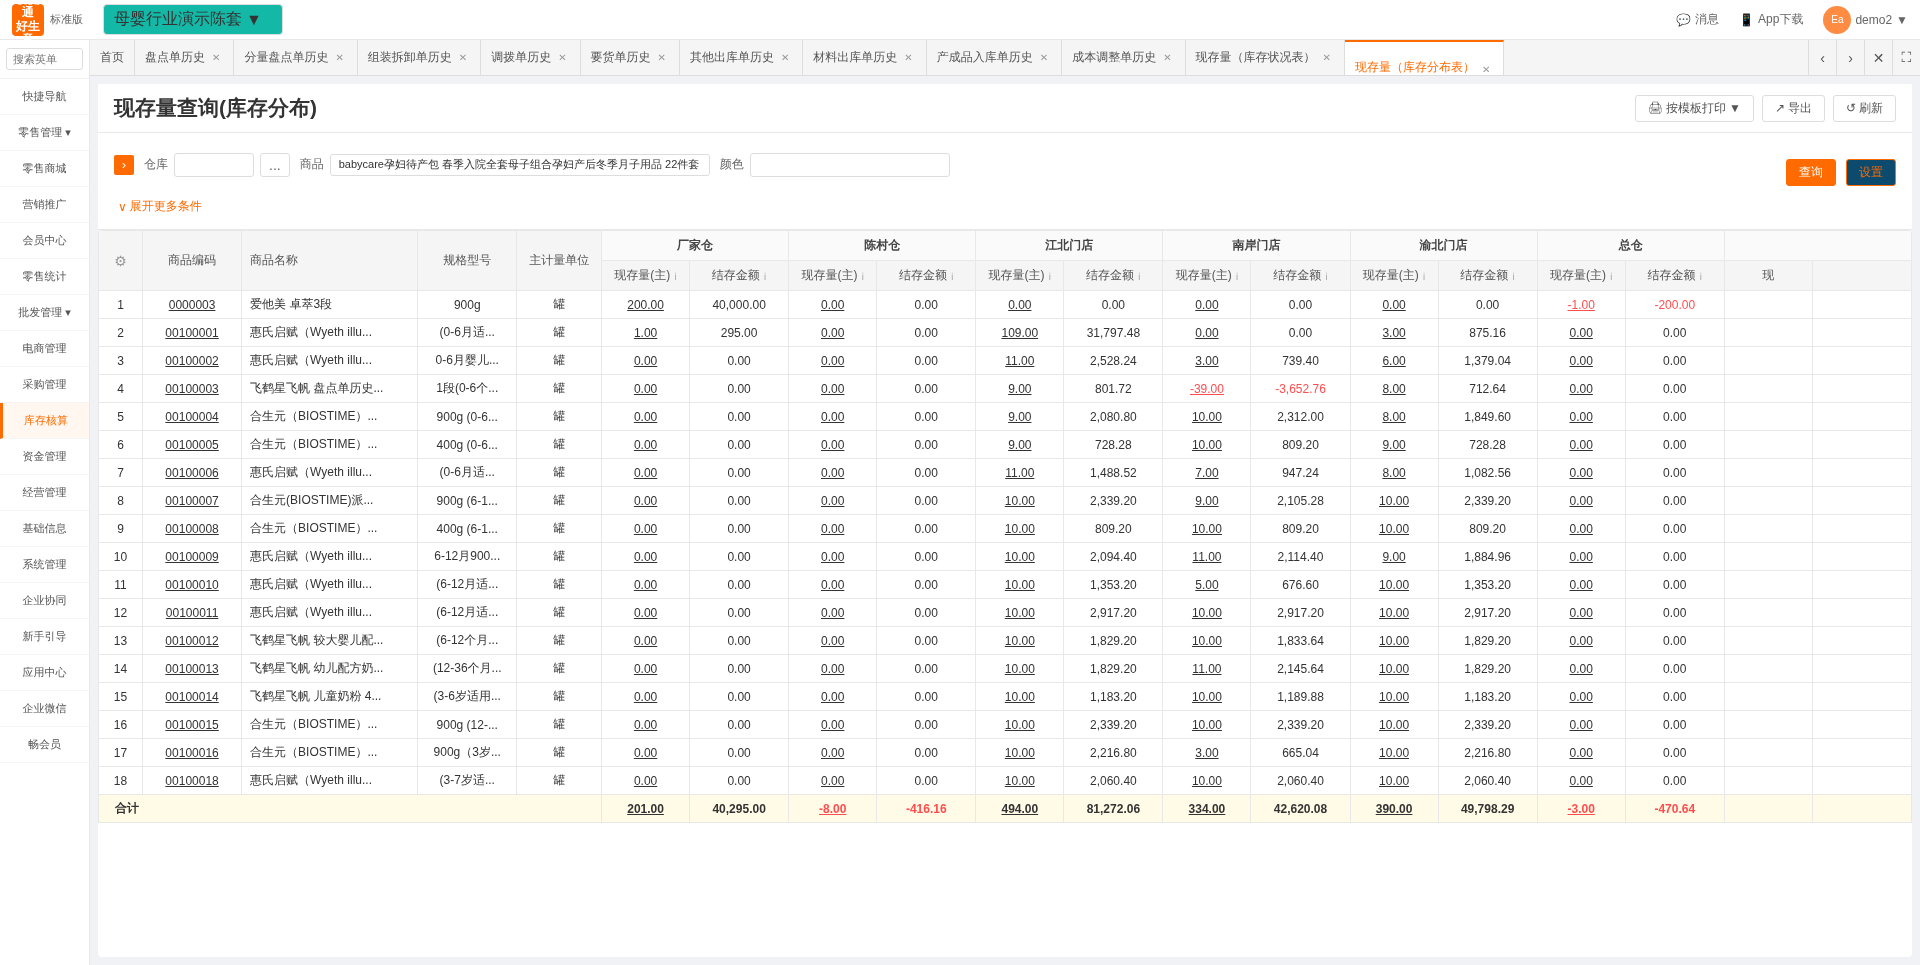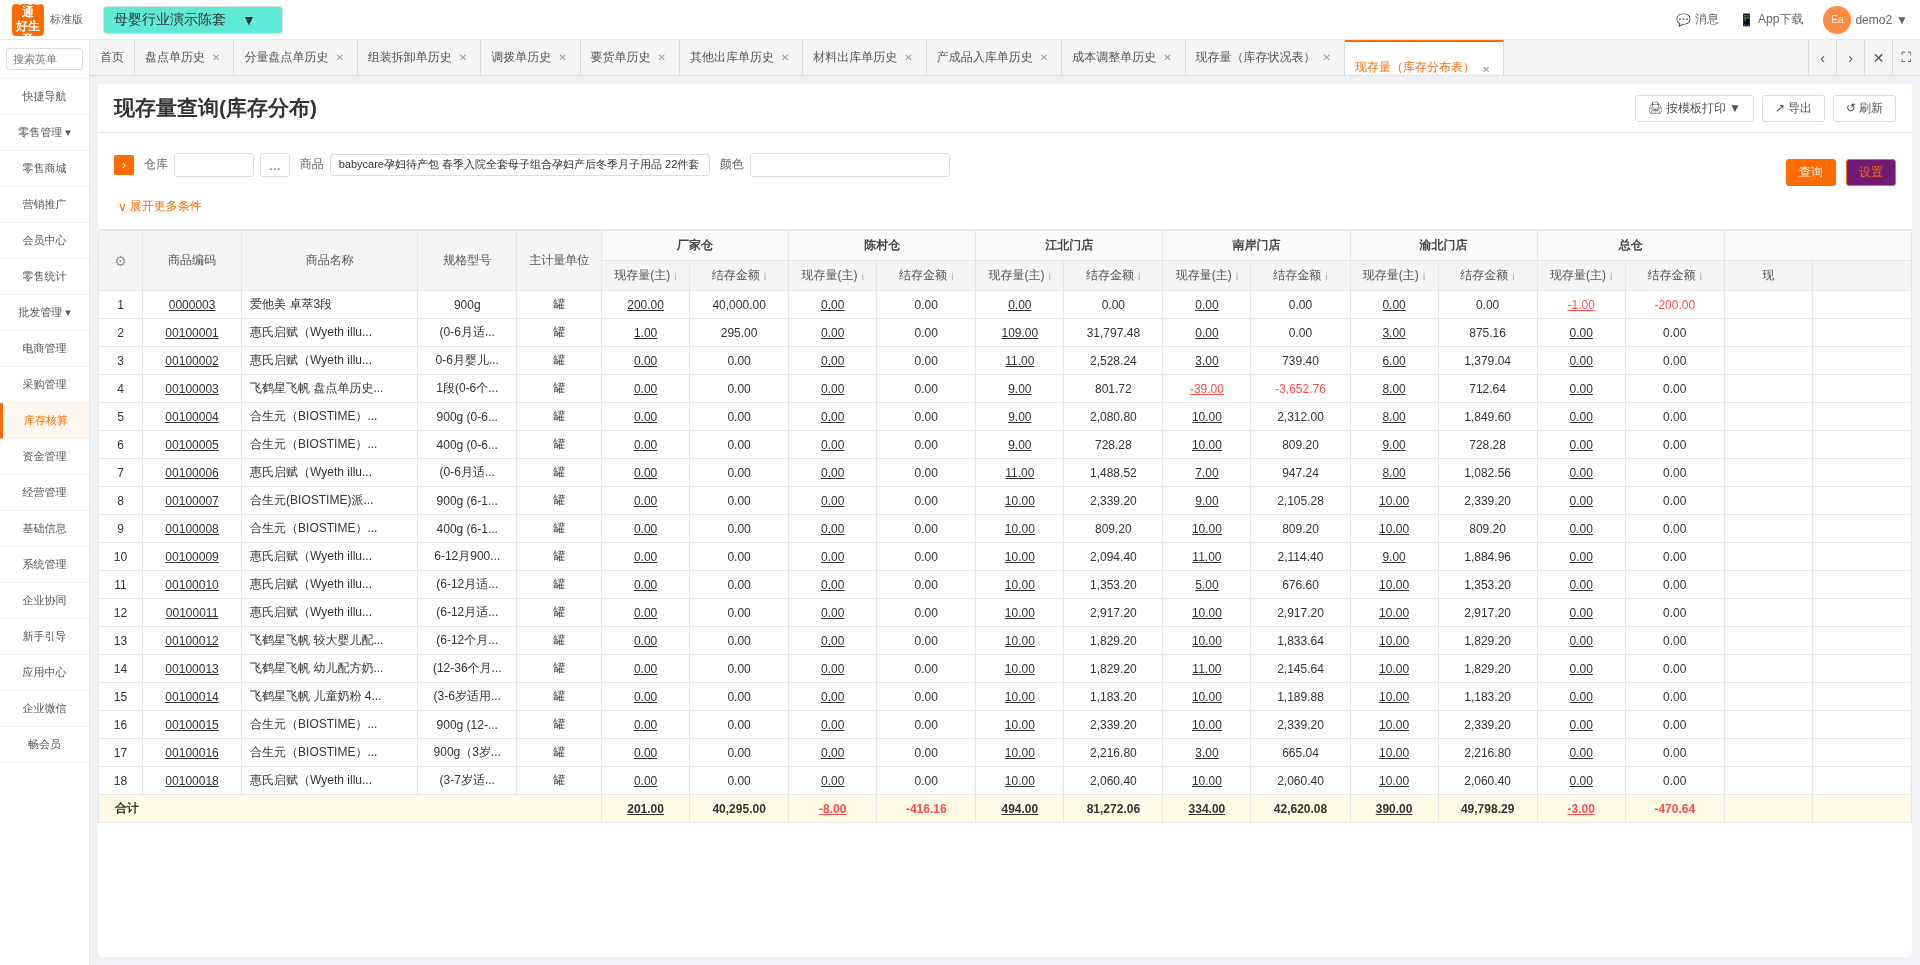--- a/index.html
+++ b/index.html
@@ -11,21 +11,21 @@
     .main-layout { display: flex; flex: 1; overflow: hidden; }
     .sidebar { width: 90px; background: #fff; border-right: 1px solid #e8e8e8; display: flex; flex-direction: column; flex-shrink: 0; }
     .content-area { flex: 1; display: flex; flex-direction: column; overflow: hidden; }
     .tab-bar { height: 36px; background: #f5f5f5; display: flex; align-items: center; border-bottom: 1px solid #ddd; flex-shrink: 0; overflow: hidden; }
     .page-content { flex: 1; overflow: hidden; display: flex; flex-direction: column; background: #f0f2f5; padding: 8px; }
 
     
     .logo-area { display: flex; align-items: center; gap: 6px; margin-right: 20px; }
     .logo-icon { width: 32px; height: 32px; background: #ff6b00; border-radius: 4px; display: flex; align-items: center; justify-content: center; color: white; font-size: 10px; font-weight: bold; }
     .logo-text { font-size: 11px; color: #666; line-height: 1.2; }
-    .top-dropdown { display: flex; align-items: center; gap: 16px; padding: 4px 10px; border: 1px solid #ddd; border-radius: 4px; cursor: pointer; font-size: 14px; color: #333; background: #5eead4; min-width: 180px; }
+    .top-dropdown { display: flex; align-items: center; gap: 4px; padding: 4px 10px; border: 1px solid #ddd; border-radius: 4px; cursor: pointer; font-size: 16px; color: #333; background: #14b8a6; min-width: 180px; }
     .top-right { margin-left: auto; display: flex; align-items: center; gap: 20px; }
     .top-right-item { display: flex; align-items: center; gap: 4px; cursor: pointer; color: #666; font-size: 12px; }
     .avatar { width: 28px; height: 28px; border-radius: 50%; background: #ff8c42; display: flex; align-items: center; justify-content: center; color: white; font-size: 11px; }
 
     
     .sidebar-search { padding: 8px 6px; border-bottom: 1px solid #f0f0f0; }
     .sidebar-search input { width: 100%; padding: 4px 6px; border: 1px solid #ddd; border-radius: 3px; font-size: 11px; outline: none; }
     .sidebar-item { padding: 10px 4px; text-align: center; cursor: pointer; font-size: 11px; color: #555; border-bottom: 1px solid #f5f5f5; }
     .sidebar-item.active { background: #fff7f0; color: #ff6b00; border-left: 3px solid #ff6b00; }
     .sidebar-nav-label { font-size: 11px; }
@@ -36,21 +36,21 @@
     .tab-close { font-size: 10px; color: #999; cursor: pointer; padding: 1px 3px; border-radius: 2px; }
     .tab-nav-btns { display: flex; flex-shrink: 0; margin-left: auto; align-items: center; }
     .tab-nav-btn { width: 28px; height: 36px; display: flex; align-items: center; justify-content: center; cursor: pointer; border-left: 1px solid #ddd; background: #f5f5f5; color: #555; font-size: 14px; }
 
     
     .page-header { background: #fff; padding: 10px 16px; border-bottom: 1px solid #e8e8e8; display: flex; align-items: center; justify-content: space-between; flex-shrink: 0; }
     .page-title { font-size: 21px; font-weight: bold; color: #333; }
     .page-actions { display: flex; align-items: center; gap: 8px; }
     .btn { padding: 4px 12px; border-radius: 3px; cursor: pointer; font-size: 12px; border: 1px solid #ddd; background: #fff; color: #555; display: flex; align-items: center; gap: 3px; }
     .btn-primary { background: #ff6b00; color: white; border-color: #ff6b00; }
-    .btn-default-outline { background: #701a75; border: 1px solid #ff6b00; color: #ff6b00; }
+    .btn-default-outline { background: #0c4a6e; border: 1px solid #ff6b00; color: #ff6b00; }
 
     
     .filter-area { background: #fff; padding: 10px 16px; border-bottom: 1px solid #e8e8e8; flex-shrink: 0; }
     .filter-row { display: flex; align-items: center; gap: 10px; flex-wrap: wrap; }
     .filter-item { display: flex; align-items: center; gap: 6px; }
     .filter-label { font-size: 12px; color: #666; white-space: nowrap; }
     .filter-input { padding: 4px 8px; border: 1px solid #ddd; border-radius: 3px; font-size: 12px; outline: none; color: #333; }
     .expand-btn { display: flex; align-items: center; gap: 3px; color: #ff6b00; cursor: pointer; font-size: 12px; padding: 4px; }
     .warehouse-input { width: 80px; }
     .product-input { width: 380px; font-size: 11px; color: #333; }
@@ -59,21 +59,21 @@
 
     
     .table-container { flex: 1; background: #fff; overflow: auto; border-radius: 4px; }
     table { width: 100%; border-collapse: collapse; font-size: 12px; }
     thead { position: sticky; top: 0; z-index: 10; }
     th { background: #f5f5f5; border: 1px solid #e8e8e8; padding: 6px 8px; text-align: center; font-weight: normal; color: #555; white-space: nowrap; }
     td { border: 1px solid #e8e8e8; padding: 5px 8px; text-align: center; color: #333; white-space: nowrap; }
     .th-group { background: #fafafa; font-weight: bold; color: #444; }
     .col-index { width: 40px; }
     .col-code { width: 90px; }
-    .col-name { width: 160px; text-align: center; max-width: 160px; overflow: hidden; text-overflow: ellipsis; }
+    .col-name { width: 160px; text-align: left; max-width: 160px; overflow: hidden; text-overflow: ellipsis; }
     .col-spec { width: 90px; }
     .col-unit { width: 70px; }
     .col-num { width: 80px; }
     .col-amount { width: 90px; }
     .underline { text-decoration: underline; cursor: pointer; color: #333; }
     .negative { color: #ff4d4f; }
     .row-summary { background: #fffbe6; font-weight: bold; }
     .row-summary td { background: #fffbe6 !important; text-align: center; }
     .gear-icon { color: #999; font-size: 14px; cursor: pointer; }
     .info-icon { color: #aaa; font-size: 10px; cursor: pointer; margin-left: 2px; }

